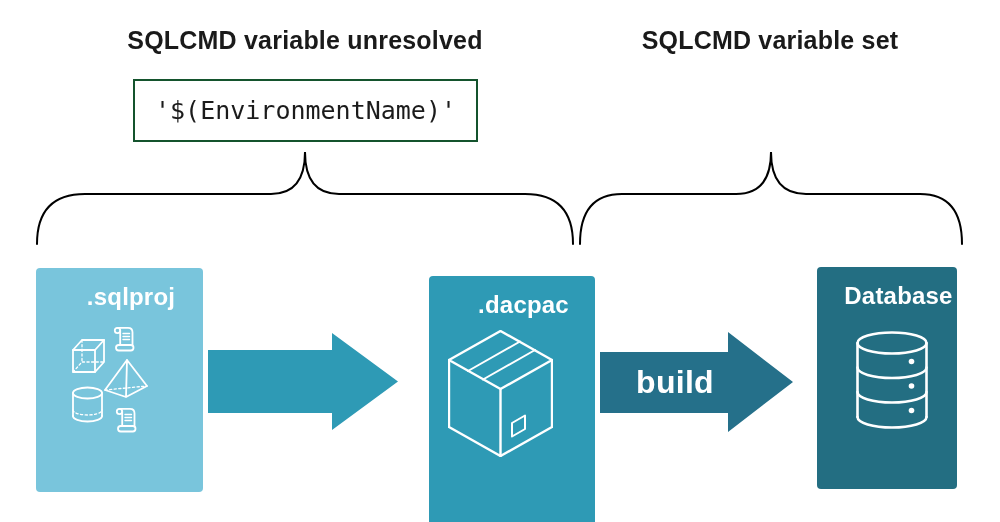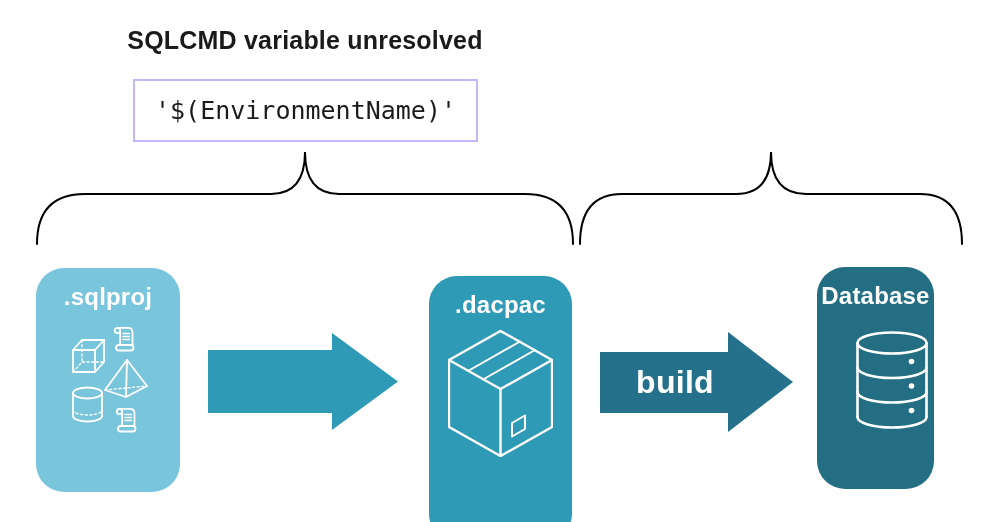--- a/index.html
+++ b/index.html
@@ -5,32 +5,32 @@
   html,body{margin:0;padding:0;background:#fff;}
   body{font-family:"Liberation Sans",sans-serif;}
   .canvas{position:relative;width:1000px;height:522px;background:#fff;overflow:hidden;}
 
   .heading{position:absolute;top:26px;transform:translateX(-50%);
     font-weight:700;font-size:25px;color:#1a1a1a;white-space:nowrap;letter-spacing:.2px;}
   #heading-unresolved{left:305px;}
   #heading-set{left:770px;}
 
   .codebox{position:absolute;top:79px;height:63px;background:#fff;
-    border:2px solid #c4b5fd;box-sizing:border-box;
+    border:2px solid #14532d;box-sizing:border-box;
     display:flex;align-items:center;justify-content:center;}
   #box-unresolved{left:133px;width:345px;}
   #box-set{left:668px;width:202px;}
   .code{font-family:"DejaVu Sans Mono","Liberation Mono",monospace;
     font-size:25px;color:#1b1b1b;white-space:pre;}
 
   .brace{position:absolute;top:148px;}
   #brace-left{left:35px;}
   #brace-right{left:578px;}
 
-  .card{position:absolute;border-radius:28px;}
+  .card{position:absolute;border-radius:4px;padding-left:23px;}
   #card-sqlproj{left:36px;top:268px;width:144px;height:224px;background:#79c5dc;}
   #card-dacpac{left:429px;top:276px;width:143px;height:266px;background:#2e9ab5;}
   #card-database{left:817px;top:267px;width:117px;height:222px;background:#236e82;}
   .card-title{padding-top:15px;text-align:center;color:#fff;font-weight:700;
     font-size:24px;letter-spacing:.2px;}
   .card-icon{position:absolute;}
   #icon-sqlobjects{left:30px;top:55px;}
   #icon-package{left:19px;top:54px;}
   #icon-database{left:38px;top:64px;}
 
@@ -42,20 +42,21 @@
     justify-content:center;color:#fff;font-weight:700;font-size:32px;letter-spacing:.3px;}
   #build-label{left:14px;width:128px;}
   #deploy-label{left:14px;width:122px;}
 </style>
 </head>
 <body>
 
 <div class="canvas">
 
   <div class="heading" id="heading-unresolved">SQLCMD variable unresolved</div>
+  <div class="heading" id="heading-set">SQLCMD variable set</div>
 
   <div class="codebox" id="box-unresolved">
     <span class="code">'$(EnvironmentName)'</span>
   </div>
 
   <svg class="brace" id="brace-left" width="540" height="100" viewBox="0 0 540 100">
     <path d="M 2 96 Q 2 46 50 46 L 236 46 Q 270 46 270 4 Q 270 46 304 46 L 490 46 Q 538 46 538 96" fill="none" stroke="#000" stroke-width="2" stroke-linecap="round"></path>
   </svg>
   <svg class="brace" id="brace-right" width="386" height="100" viewBox="0 0 386 100">
     <path d="M 2 96 Q 2 46 44 46 L 158 46 Q 193 46 193 4 Q 193 46 228 46 L 342 46 Q 384 46 384 96" fill="none" stroke="#000" stroke-width="2" stroke-linecap="round"></path>

